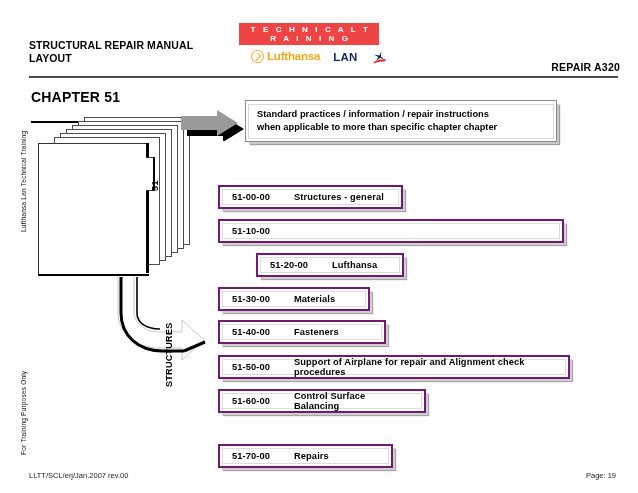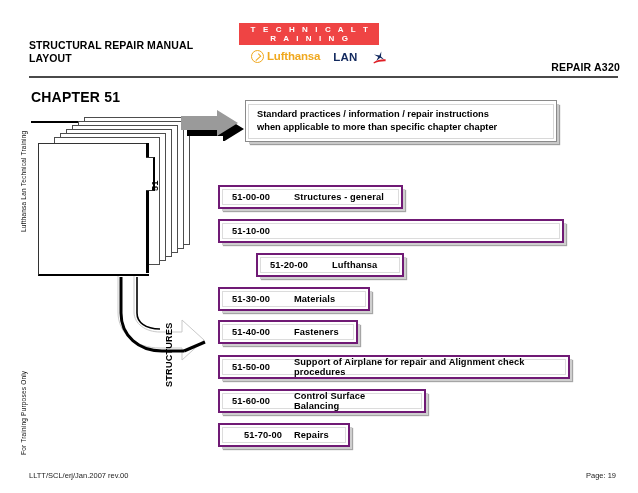--- a/index.html
+++ b/index.html
@@ -244,39 +244,39 @@
           <span class="code">51-20-00</span>
           <span class="desc">Lufthansa</span>
         </div>
       </div>
       <div class="item" style="top: 287px; width: 152px;">
         <div class="item-inner">
           <span class="code">51-30-00</span>
           <span class="desc">Materials</span>
         </div>
       </div>
-      <div class="item" style="top: 320px; width: 140px;">
+      <div class="item" style="top: 320px; width: 168px;">
         <div class="item-inner">
           <span class="code">51-40-00</span>
           <span class="desc">Fasteners</span>
         </div>
       </div>
       <div class="item" style="top: 355px; width: 352px;">
         <div class="item-inner">
           <span class="code">51-50-00</span>
           <span class="desc">Support of Airplane for repair and  Alignment check procedures</span>
         </div>
       </div>
       <div class="item" style="top: 389px; width: 208px;">
         <div class="item-inner">
           <span class="code">51-60-00</span>
           <span class="desc">Control Surface Balancing</span>
         </div>
       </div>
-      <div class="item" style="top: 423px; width: 132px; text-align: center;">
+      <div class="item" style="top: 444px; width: 175px;">
         <div class="item-inner">
           <span class="code">51-70-00</span>
           <span class="desc">Repairs</span>
         </div>
       </div>
     </div>
 
   <div class="footer-l">LLTT/SCL/erj/Jan.2007 rev.00</div>
   <div class="footer-r">Page: 19</div>
 

